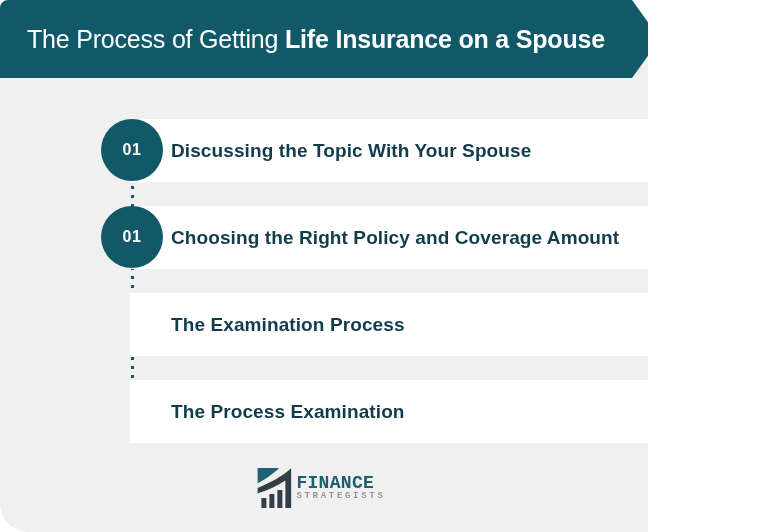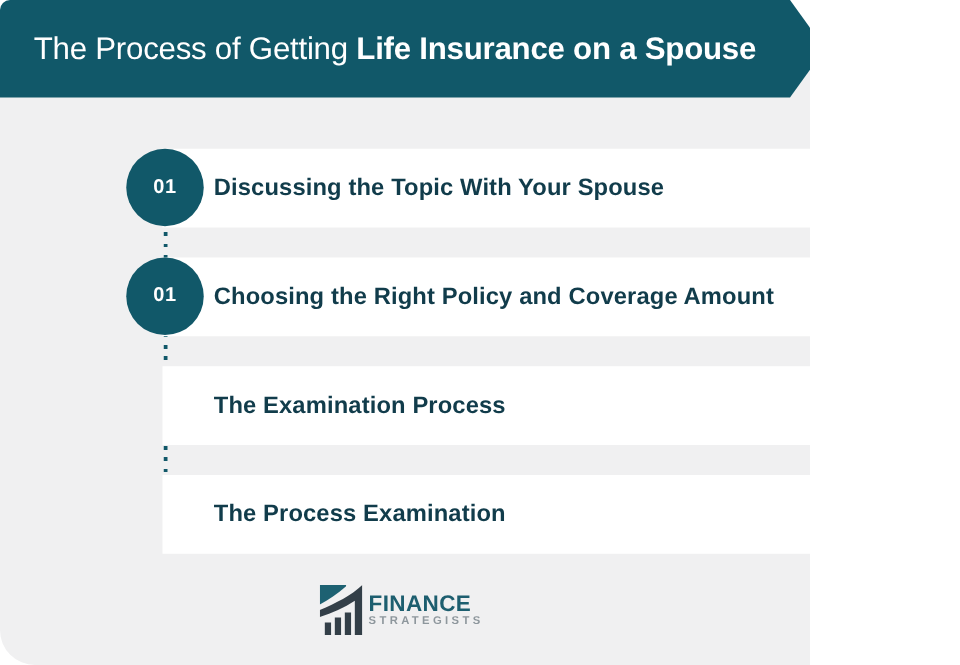--- a/index.html
+++ b/index.html
@@ -106,21 +106,21 @@
   .step-4 { top: 380px; }
   .logo {
     position: absolute;
     left: 50%; top: 467px;
     transform: translateX(-52%);
     display: flex;
     align-items: flex-start;
     gap: 5px;
   }
   .logo-icon { display: block; margin-top: 1px; }
-  .brand { display: flex; flex-direction: column; margin-top: 7px; }
+  .brand { display: flex; flex-direction: column; margin-top: 7px; font-family: Liberation Mono, monospace; }
   .brand-top {
     color: var(--logo-teal);
     font-size: 18px;
     font-weight: 700;
     letter-spacing: 0.3px;
     line-height: 1;
   }
   .brand-bottom {
     color: var(--logo-gray);
     font-size: 9px;

